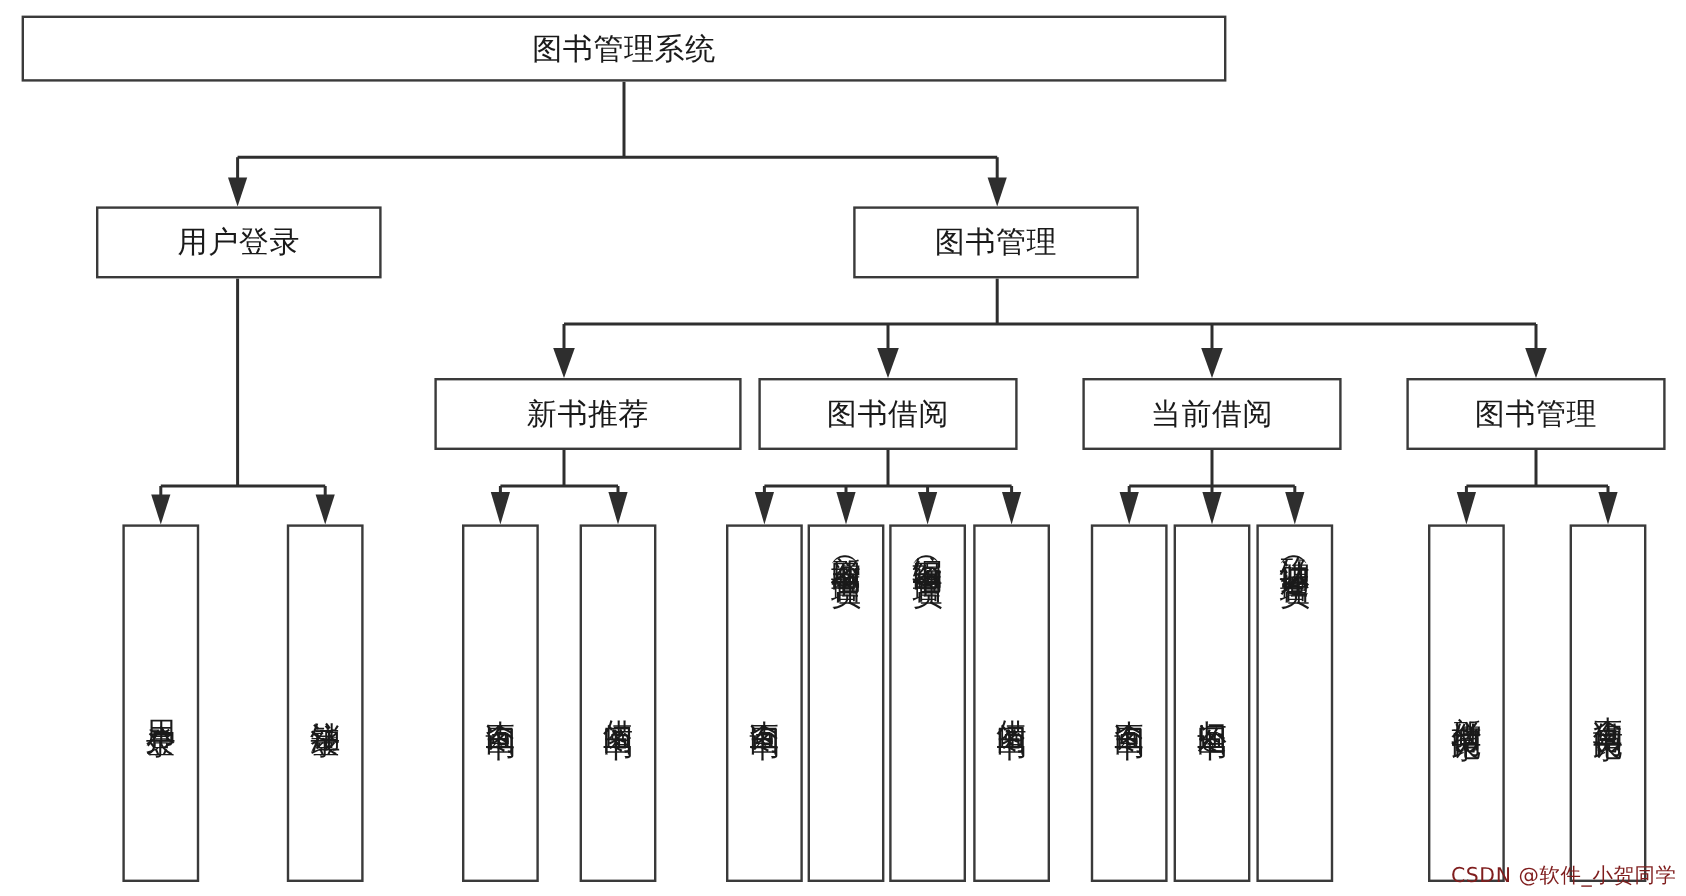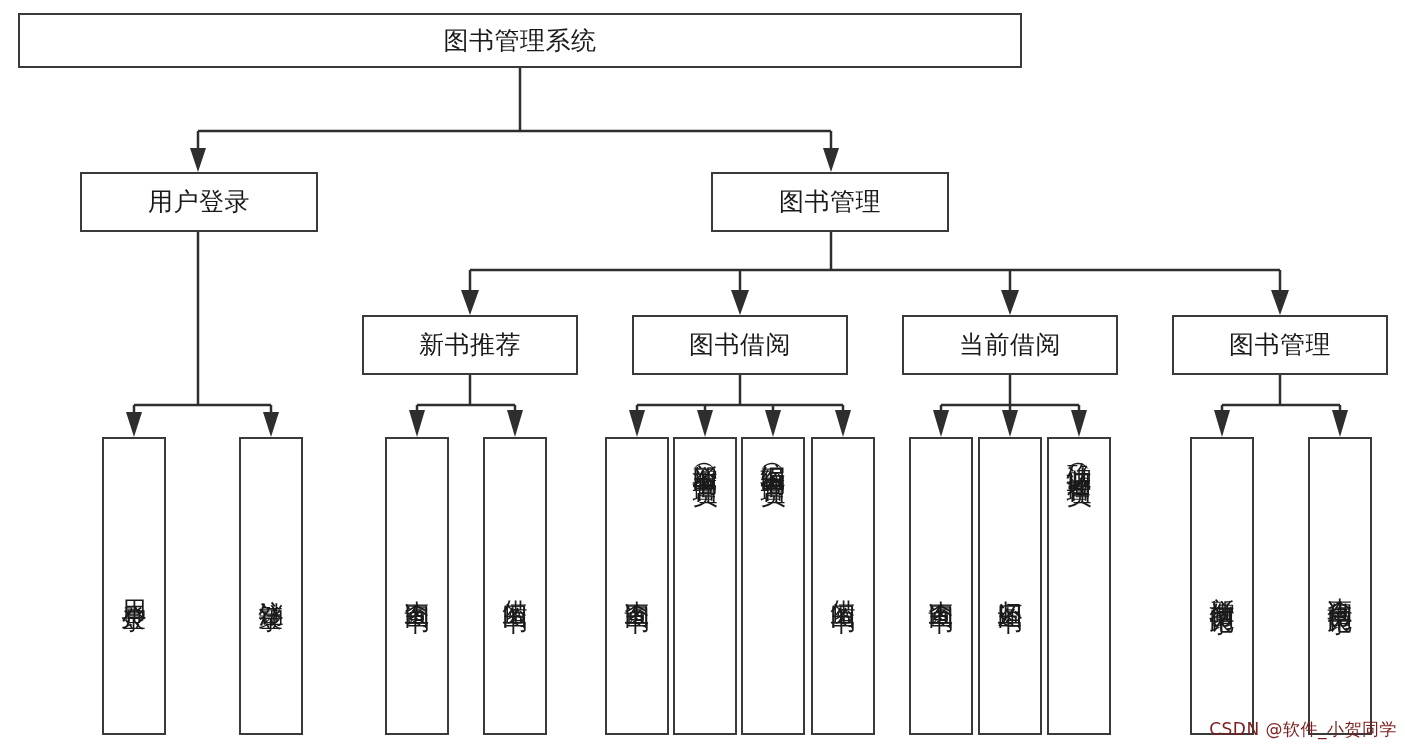--- a/index.html
+++ b/index.html
@@ -159,21 +159,21 @@
     <span class="node-label">图书管理系统</span>
   </div>
 
   <div class="node horiz" style="left:80px; top:172px; width:238px; height:60px;">
     <span class="node-label">用户登录</span>
   </div>
   <div class="node horiz" style="left:711px; top:172px; width:238px; height:60px;">
     <span class="node-label">图书管理</span>
   </div>
 
-  <div class="node horiz" style="left:362px; top:315px; width:216px; height:60px;align-items:center;">
+  <div class="node horiz" style="left:362px; top:315px; width:256px; height:60px;align-items:center;">
     <span class="node-label">新书推荐</span>
   </div>
   <div class="node horiz" style="left:632px; top:315px; width:216px; height:60px;">
     <span class="node-label">图书借阅</span>
   </div>
   <div class="node horiz" style="left:902px; top:315px; width:216px; height:60px;">
     <span class="node-label">当前借阅</span>
   </div>
   <div class="node horiz" style="left:1172px; top:315px; width:216px; height:60px;">
     <span class="node-label">图书管理</span>

